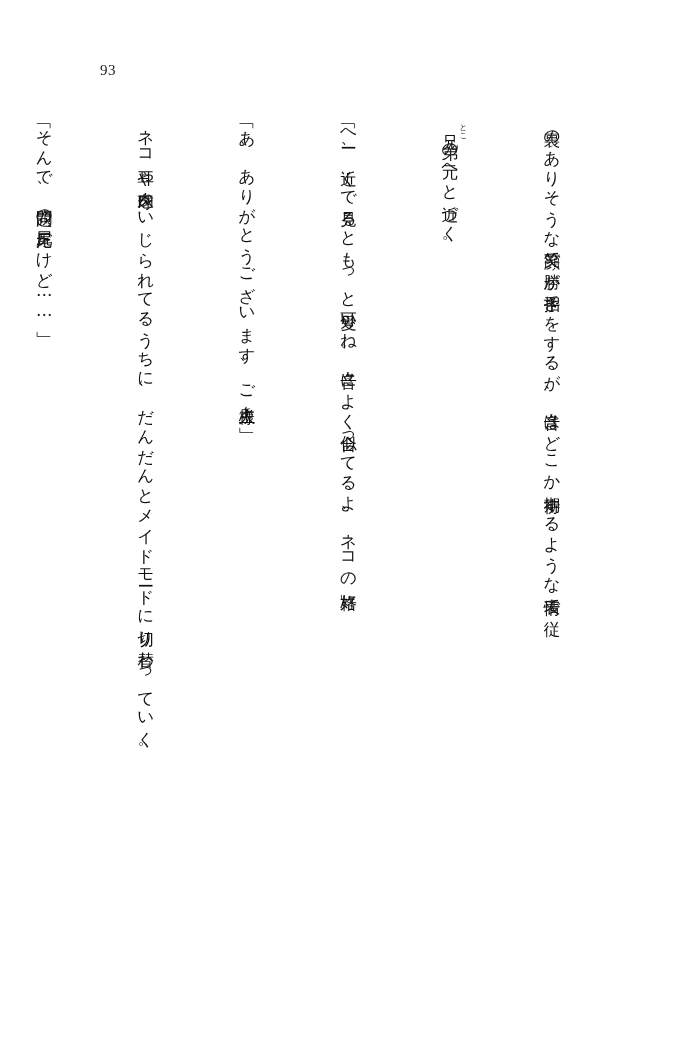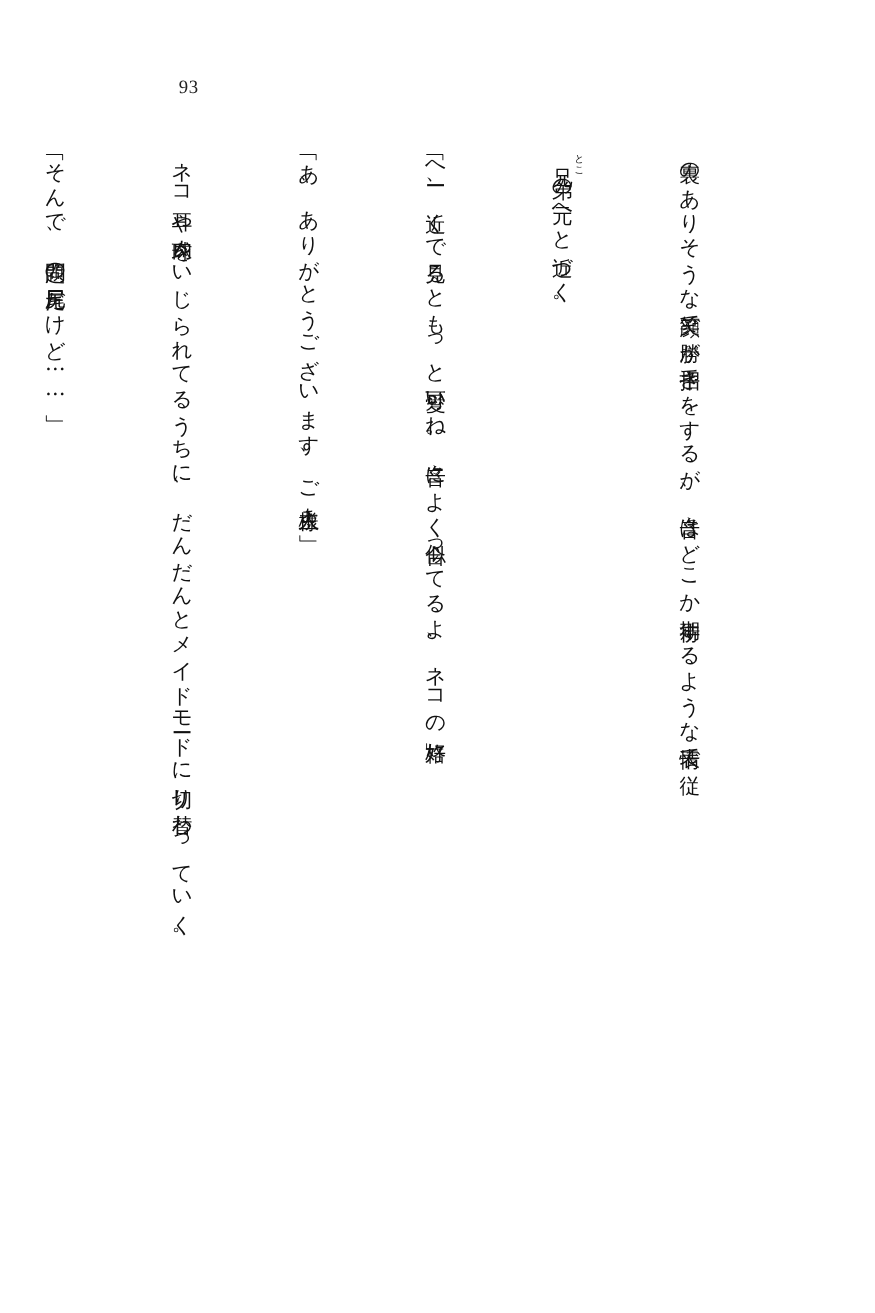--- a/index.html
+++ b/index.html
@@ -23,21 +23,20 @@
     background: #fff;
   }
   .page-number {
     position: absolute;
     left: 100px;
     top: 62px;
     font-size: 15px;
     letter-spacing: 0.5px;
     color: #222;
     font-family: "Liberation Serif", serif;
-    margin-left: 43px;
   }
   .text-block {
     position: absolute;
     top: 118px;
     right: 64px;
     height: 800px;
     writing-mode: vertical-rl;
     -webkit-writing-mode: vertical-rl;
     text-orientation: upright;
     font-size: 16.5px;

